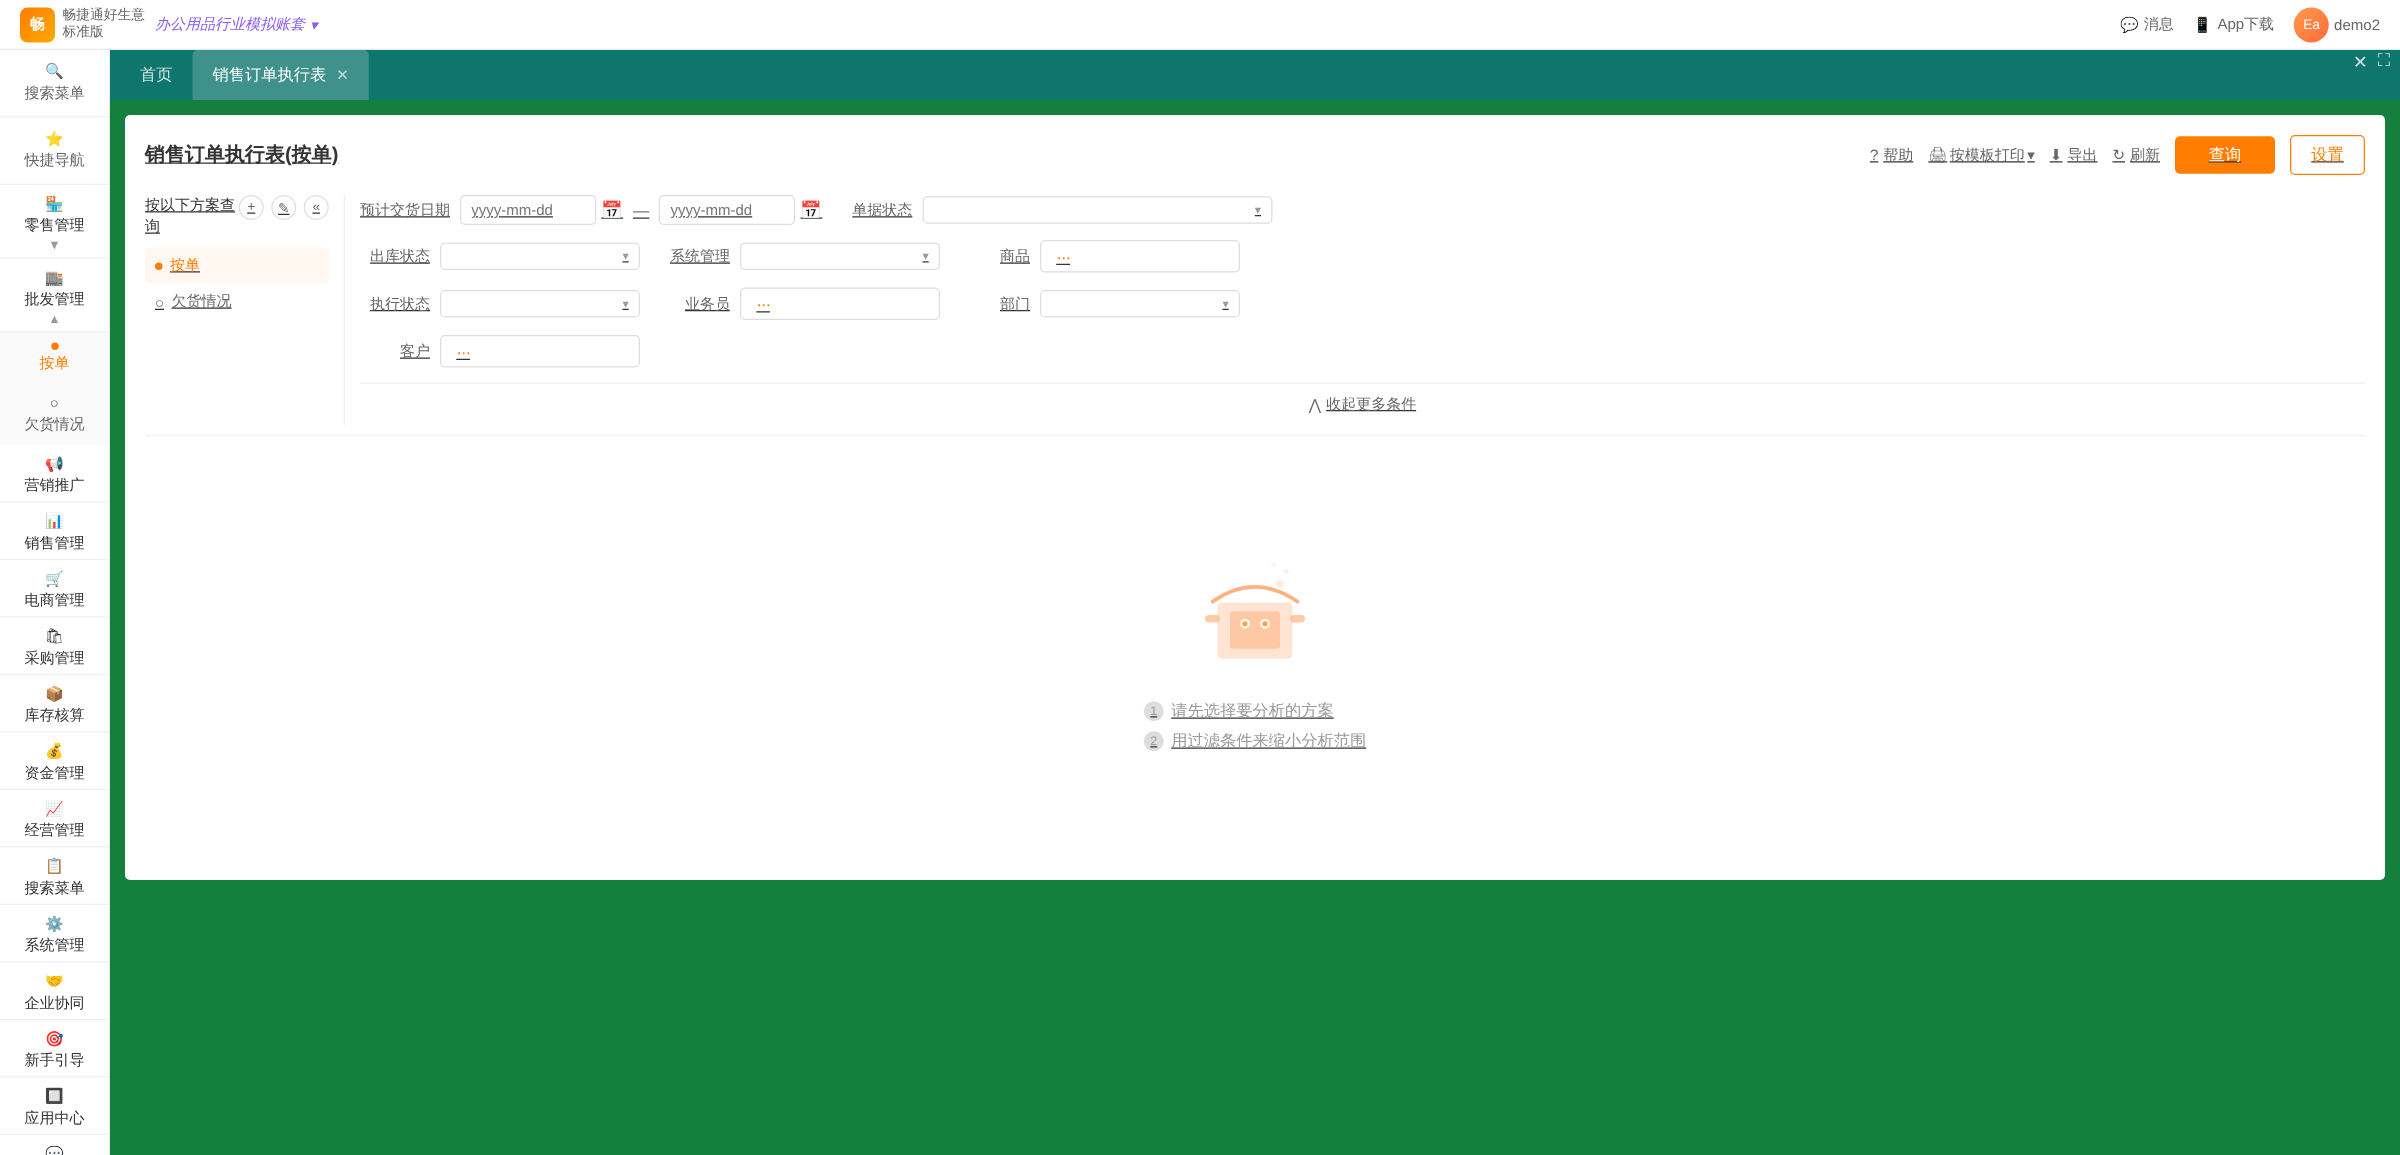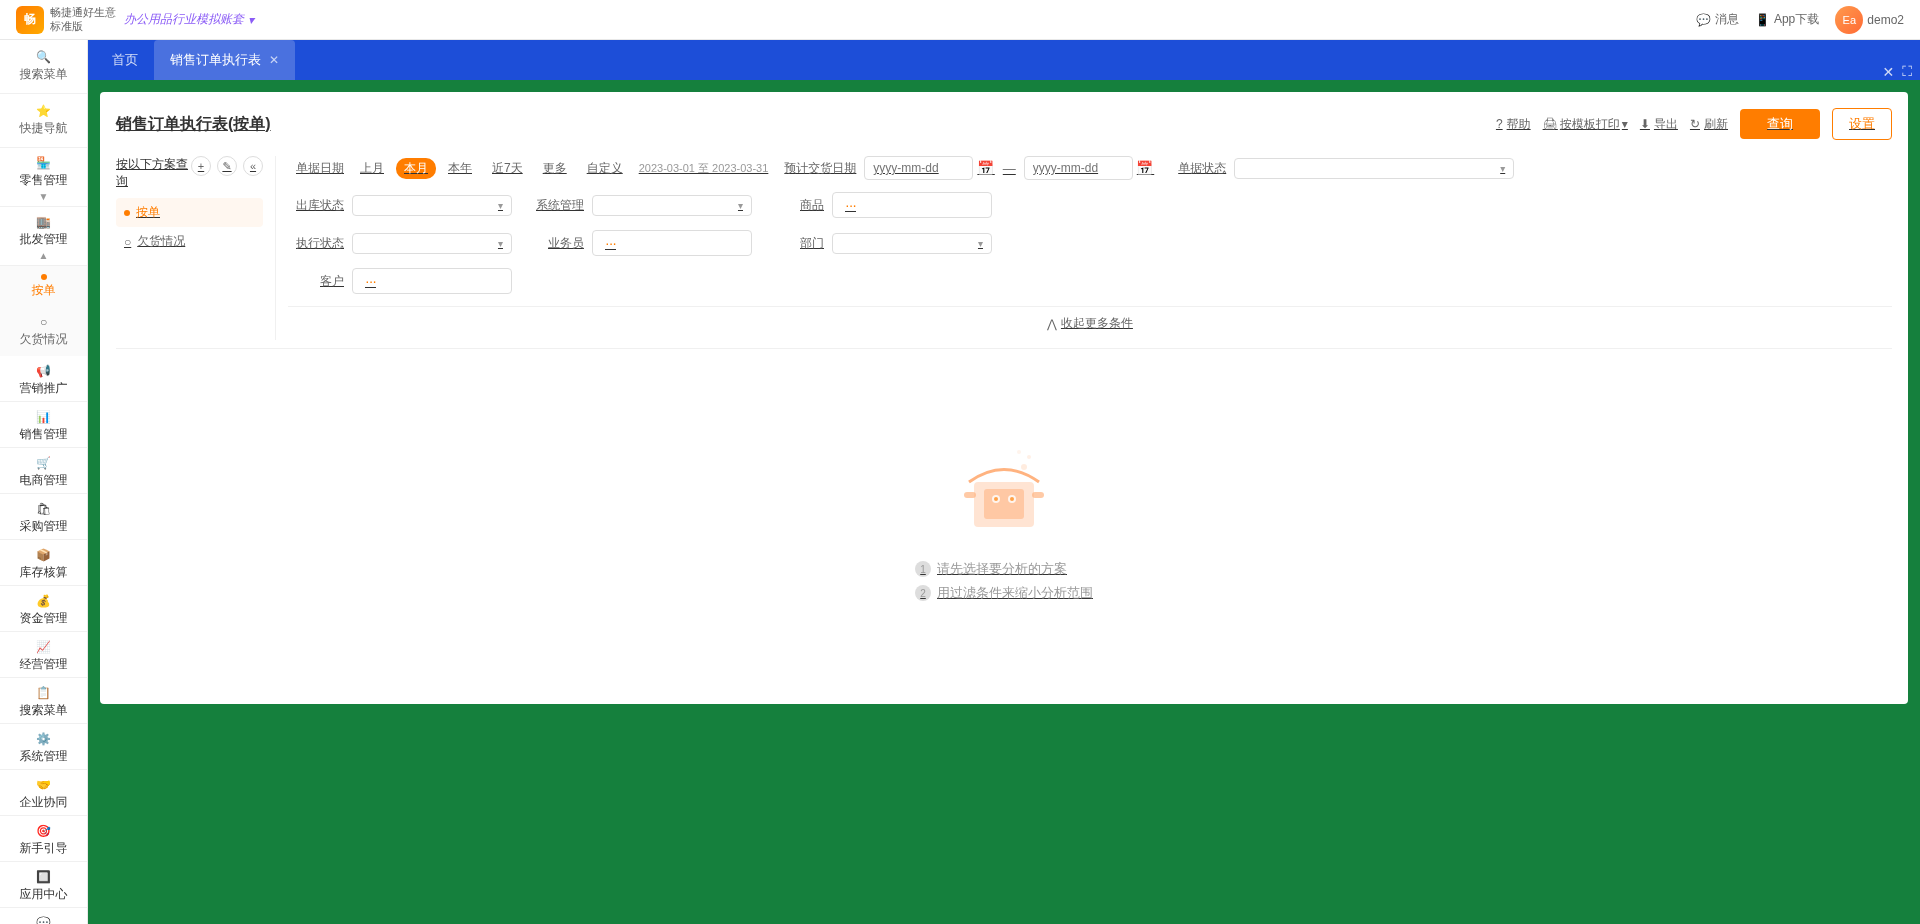--- a/index.html
+++ b/index.html
@@ -83,23 +83,23 @@
     .sub-item.active { color: #ff7d00; }
     .orange-dot {
       width: 6px; height: 6px; background: #ff7d00; border-radius: 50%; display: inline-block;
     }
 
     
     .content-area { flex: 1; display: flex; flex-direction: column; overflow: hidden; }
 
     
     .tab-bar {
-      background: #1d4ed8;
+      background: #0f766e;
       height: 40px;
-      display: flex; align-items: flex-end;
+      display: flex; align-items: flex-start;
       padding: 0 8px;
       flex-shrink: 0;
     }
     .tab-item {
       padding: 0 16px;
       height: 40px;
       display: flex; align-items: center;
       cursor: pointer;
       font-size: 13px;
       color: rgba(255,255,255,0.8);
@@ -425,32 +425,20 @@
             </div>
             <div class="filter-sidebar-item">
               <span>○</span>
               <span>欠货情况</span>
             </div>
           </div>
 
           <div class="filter-main">
 
             <div class="filter-row">
-              <div class="filter-group">
-                <span class="filter-label">单据日期</span>
-                <div class="filter-date-group">
-                  <span class="date-tab">上月</span>
-                  <span class="date-tab active">本月</span>
-                  <span class="date-tab">本年</span>
-                  <span class="date-tab">近7天</span>
-                  <span class="date-tab">更多</span>
-                  <span class="date-tab">自定义</span>
-                </div>
-                <span class="date-range-text">2023-03-01 至 2023-03-31</span>
-              </div>
               <div class="filter-group">
                 <span class="filter-label">预计交货日期</span>
                 <div class="date-input-group">
                   <input class="date-input" type="text" placeholder="yyyy-mm-dd" style="">
                   <span class="date-input-icon">📅</span>
                 </div>
                 <span class="date-separator">—</span>
                 <div class="date-input-group">
                   <input class="date-input" type="text" placeholder="yyyy-mm-dd" style="">
                   <span class="date-input-icon">📅</span>

